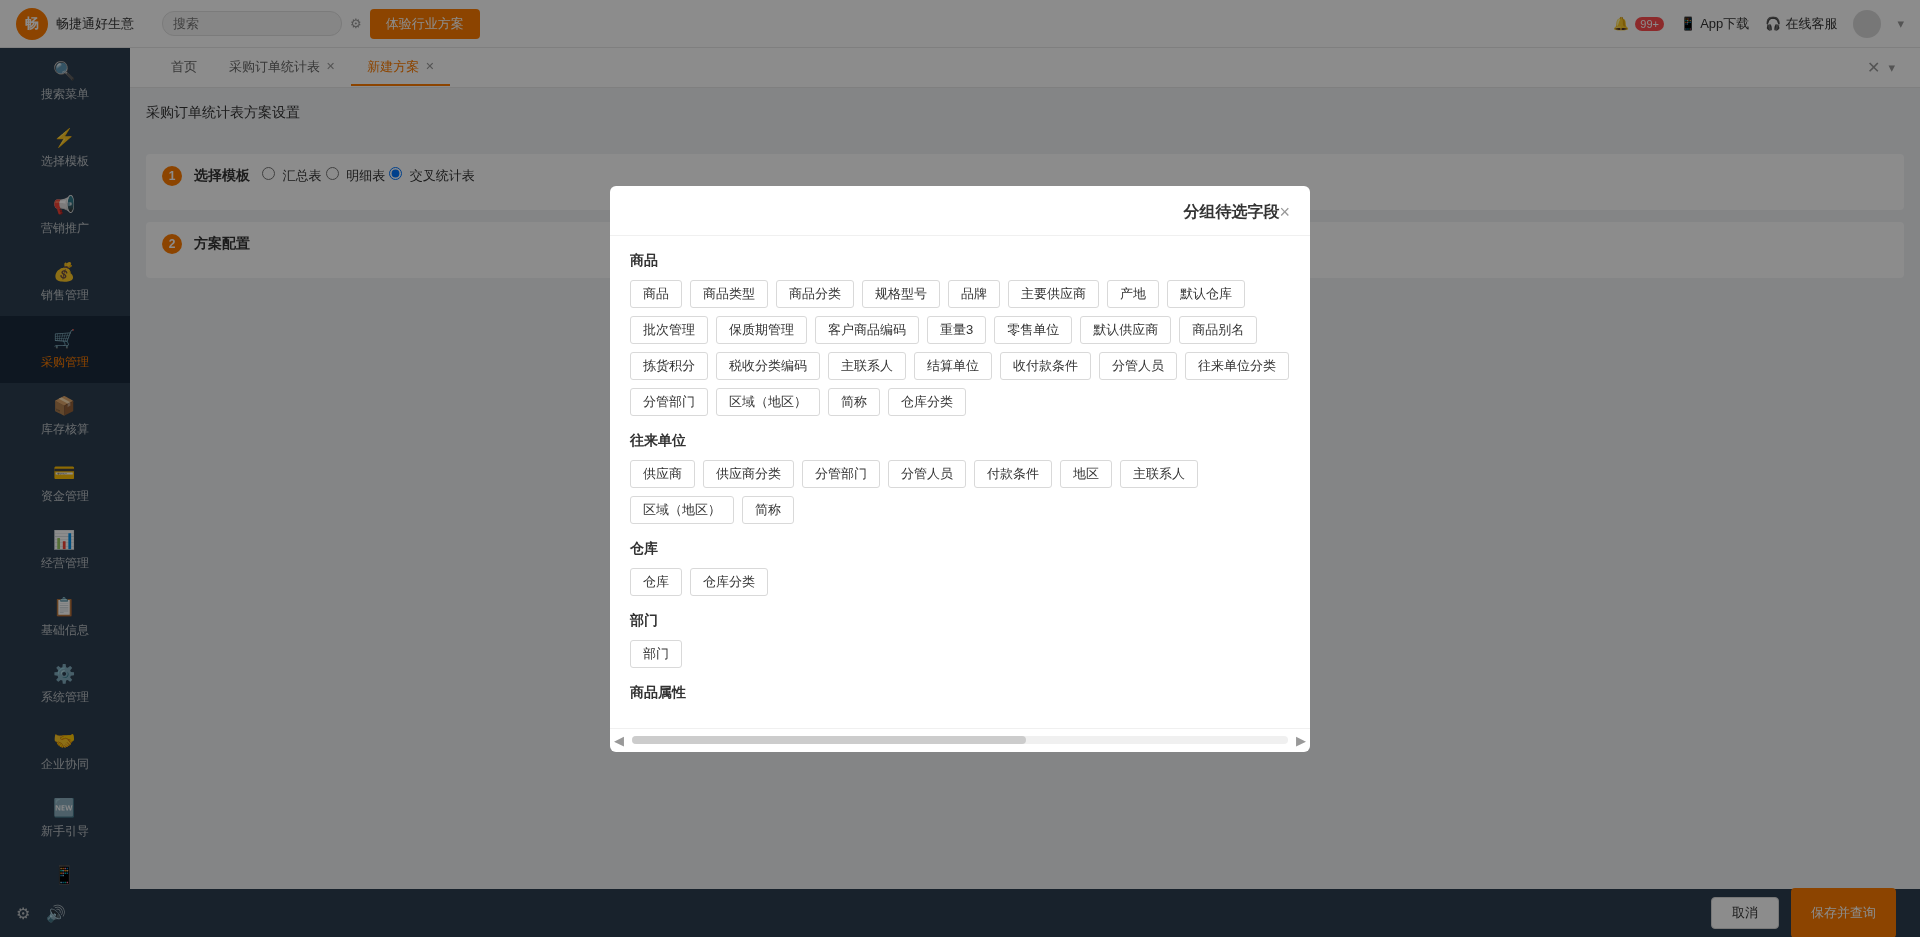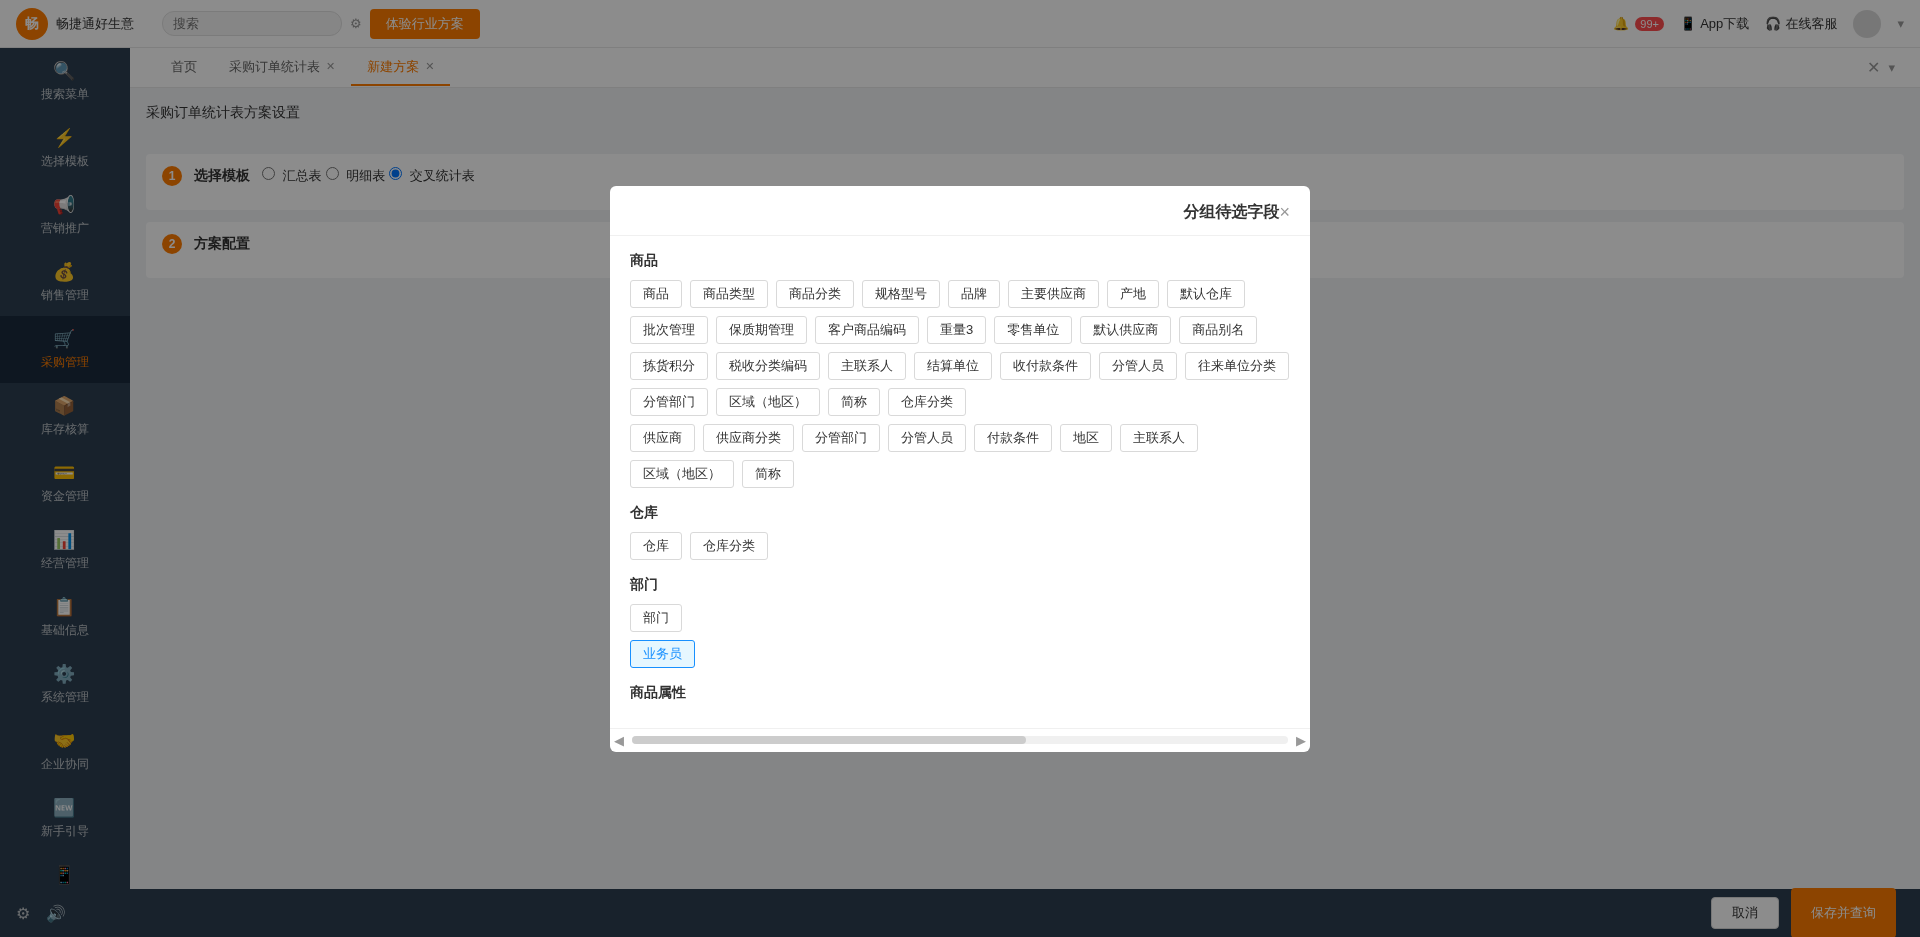--- a/index.html
+++ b/index.html
@@ -477,20 +477,21 @@
         <span class="field-tag">结算单位</span>
         <span class="field-tag">收付款条件</span>
         <span class="field-tag">分管人员</span>
         <span class="field-tag">往来单位分类</span>
         <span class="field-tag">分管部门</span>
         <span class="field-tag">区域（地区）</span>
         <span class="field-tag">简称</span>
         <span class="field-tag">仓库分类</span>
       </div>
 
+      <div class="modal-section-title">往来单位</div>
       <div class="field-tags">
         <span class="field-tag">供应商</span>
         <span class="field-tag">供应商分类</span>
         <span class="field-tag">分管部门</span>
         <span class="field-tag">分管人员</span>
         <span class="field-tag">付款条件</span>
         <span class="field-tag">地区</span>
         <span class="field-tag">主联系人</span>
         <span class="field-tag">区域（地区）</span>
         <span class="field-tag">简称</span>
@@ -500,23 +501,20 @@
       <div class="field-tags">
         <span class="field-tag">仓库</span>
         <span class="field-tag">仓库分类</span>
       </div>
 
       <div class="modal-section-title">部门</div>
       <div class="field-tags">
         <span class="field-tag">部门</span>
       </div>
 
-      <div class="field-tags">
-        <span class="field-tag highlight">业务员</span>
-      </div>
 
       <div class="modal-section-title">商品属性</div>
 
     </div>
 
     <div class="modal-scrollbar-area">
       <span style="padding:0 4px;cursor:pointer;color:#999;">◀</span>
       <div class="modal-scrollbar-track">
         <div class="modal-scrollbar-thumb"></div>
       </div>

